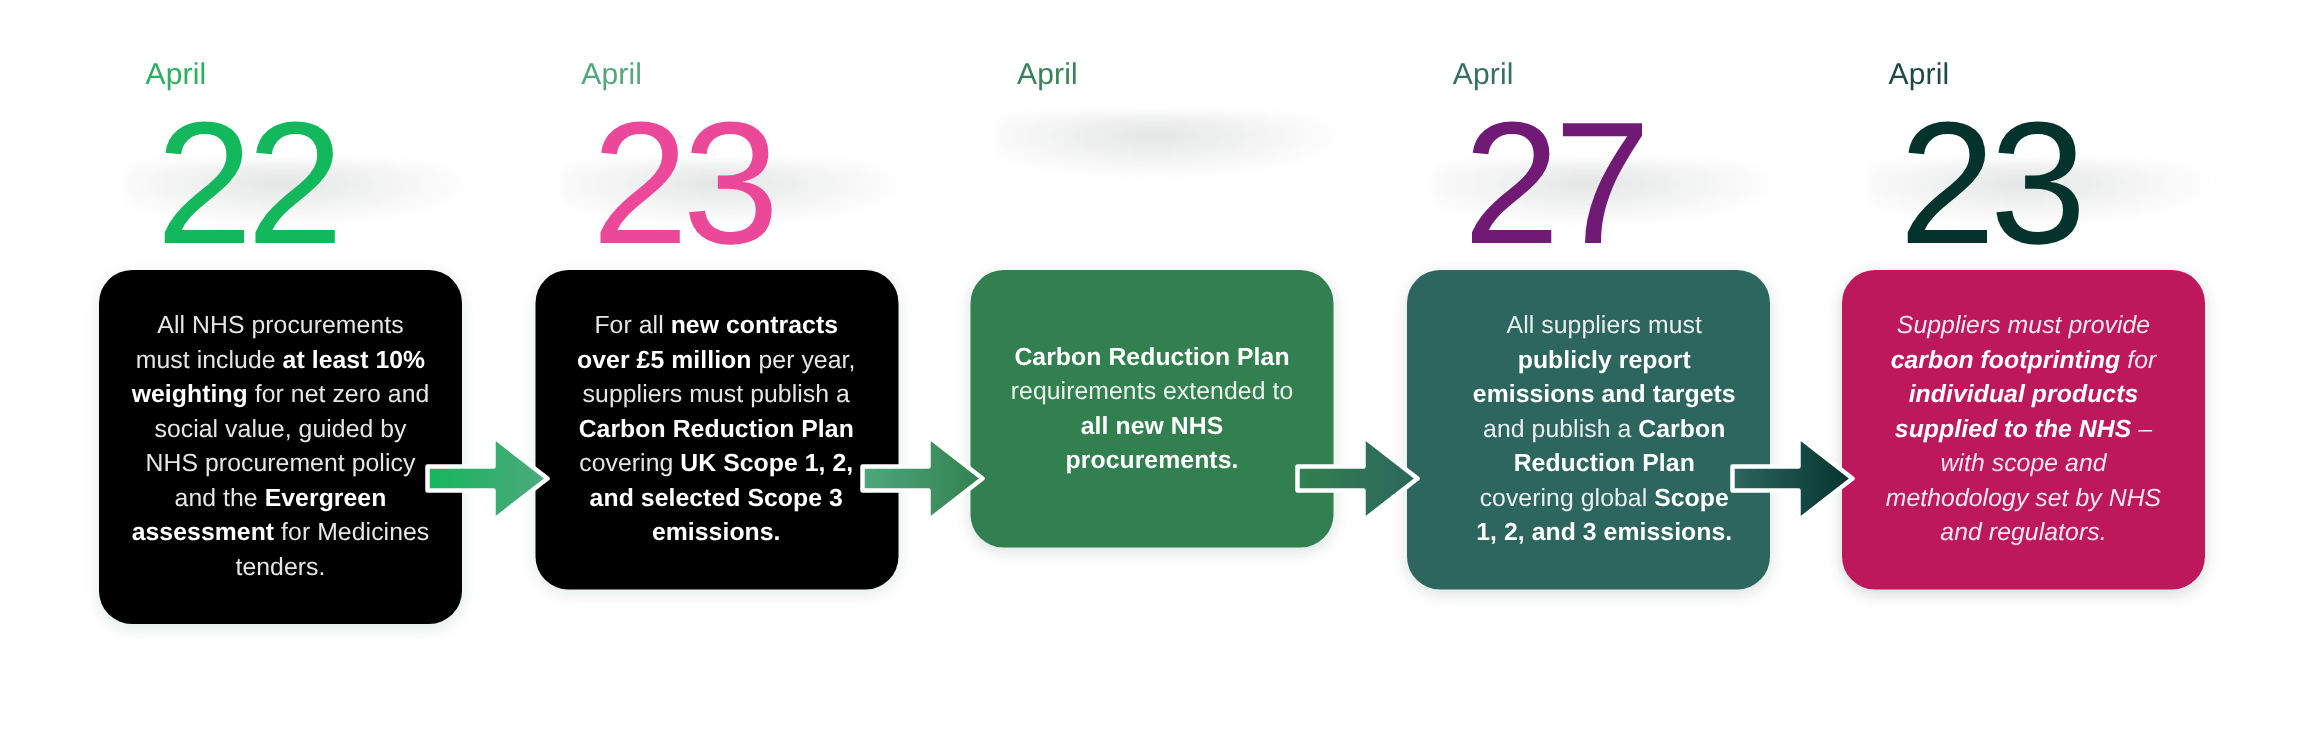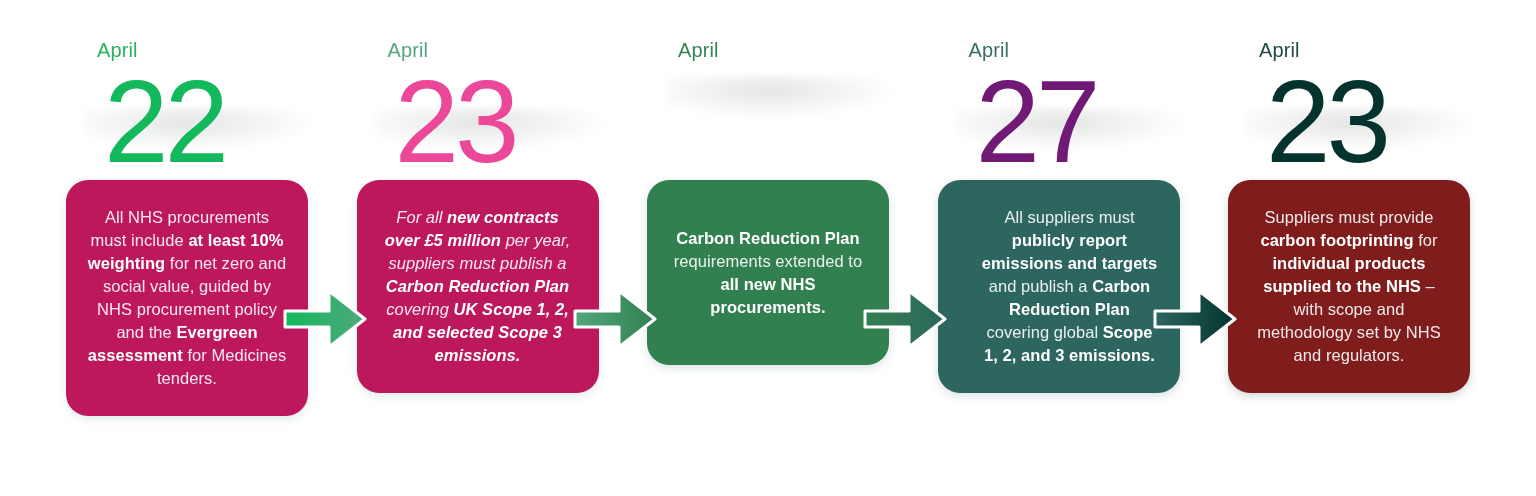--- a/index.html
+++ b/index.html
@@ -134,31 +134,31 @@
 <body>
 
 <div class="timeline">
   <div class="track" id="track">
       <div class="step">
         <div class="date-block">
           <div class="day-shadow"></div>
           <div class="month" style="color: rgb(43, 176, 95);">April</div>
           <div class="day" style="color: rgb(19, 184, 92);">22</div>
         </div>
-        <div class="card c1" style="background: #be185d;">
+        <div class="card c1" style="background: #000000;">
           <div class="card-text">All NHS procurements must include <b>at least 10% weighting</b> for net zero and social value, guided by NHS procurement policy and the <b>Evergreen assessment</b> for Medicines tenders.</div>
         </div>
       </div>
       <div class="step">
         <div class="date-block">
           <div class="day-shadow"></div>
           <div class="month" style="color: rgb(85, 165, 128);">April</div>
           <div class="day" style="color: #ec4899;">23</div>
         </div>
-        <div class="card c2" style="background: #be185d; font-style: italic;">
+        <div class="card c2" style="background: #000000;">
           <div class="card-text">For all <b>new contracts over £5 million</b> per year, suppliers must publish a <b>Carbon Reduction Plan</b> covering <b>UK Scope 1, 2, and selected Scope 3 emissions.</b></div>
         </div>
       </div>
       <div class="step">
         <div class="date-block">
           <div class="day-shadow"></div>
           <div class="month" style="color: rgb(58, 130, 87);">April</div>
         </div>
         <div class="card c3" style="background: rgb(50, 128, 79);">
           <div class="card-text"><b>Carbon Reduction Plan</b> requirements extended to <b>all new NHS procurements.</b></div>
@@ -173,21 +173,21 @@
         <div class="card c4" style="background: rgb(44, 102, 94);">
           <div class="card-text">All suppliers must <b>publicly report emissions and targets</b> and publish a <b>Carbon Reduction Plan</b> covering global <b>Scope 1, 2, and 3 emissions.</b></div>
         </div>
       </div>
       <div class="step">
         <div class="date-block">
           <div class="day-shadow"></div>
           <div class="month" style="color: rgb(29, 74, 69);">April</div>
           <div class="day" style="color: rgb(4, 51, 46);">23</div>
         </div>
-        <div class="card c5" style="background: #7f1d1d;">
+        <div class="card c5" style="background: #be185d; font-style: italic;">
           <div class="card-text">Suppliers must provide <b>carbon footprinting</b> for <b>individual products supplied to the NHS</b> – with scope and methodology set by NHS and regulators.</div>
         </div>
       </div>
     </div>
 <div class="arrow" style="left: 283px;">
       <svg viewBox="0 0 84 62" xmlns="http://www.w3.org/2000/svg">
         <defs>
           <linearGradient id="ag0" x1="0" y1="0" x2="1" y2="0">
             <stop offset="0%" stop-color="#13b85c"></stop>
             <stop offset="100%" stop-color="#4fa87e"></stop>

